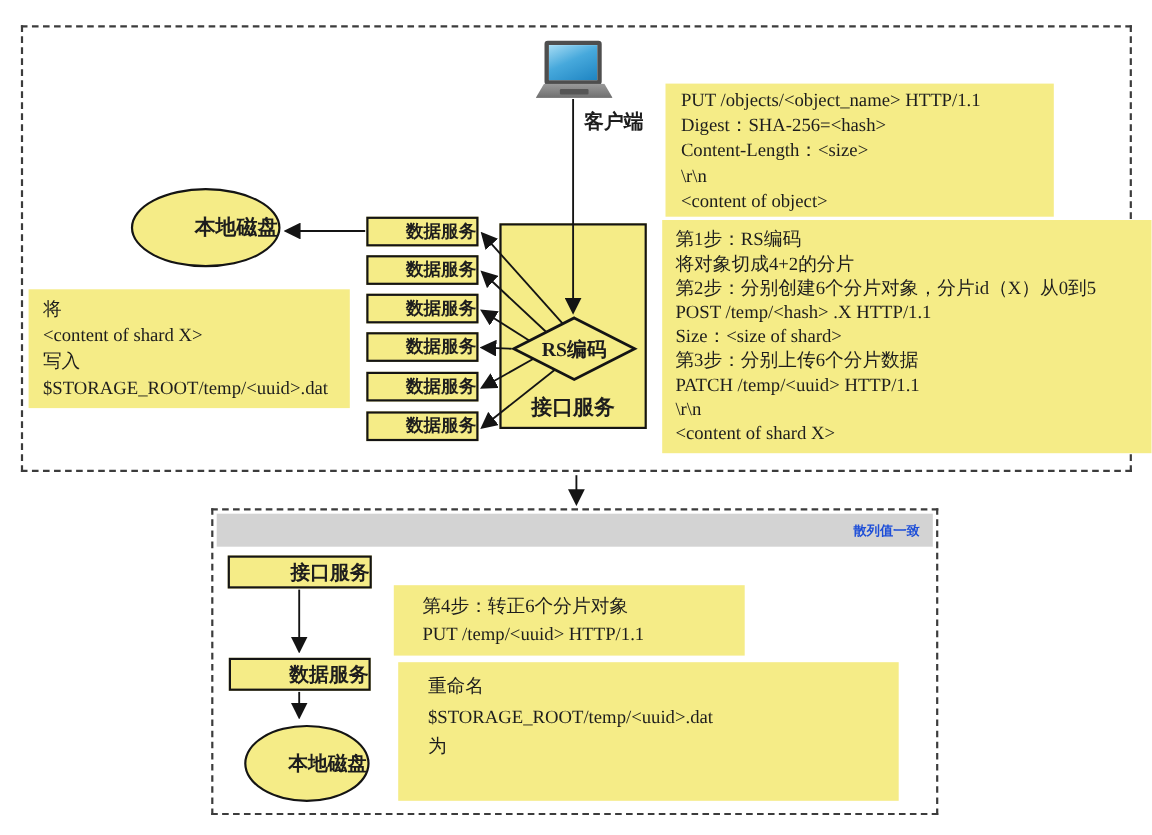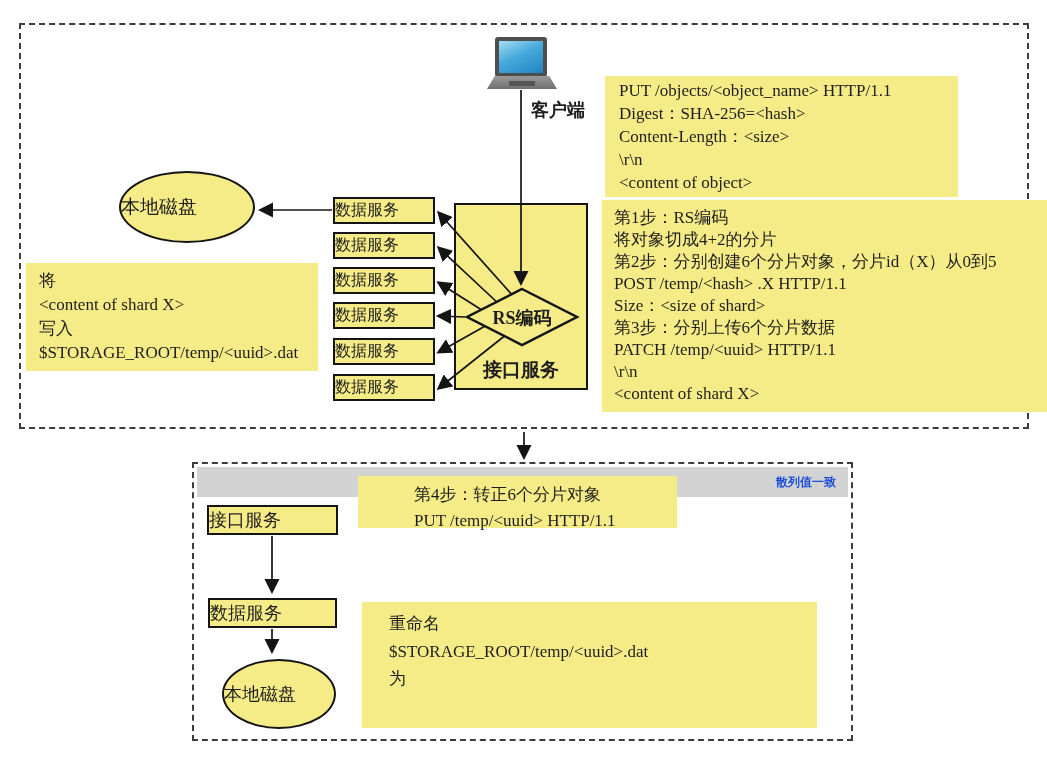--- a/index.html
+++ b/index.html
@@ -12,22 +12,22 @@
     position:absolute;border:2px dashed #3c3c3c;background:transparent;
     box-sizing:border-box;z-index:0;
   }
   .note{
     position:absolute;background:#f5ec87;z-index:1;
     font-size:17px;box-sizing:border-box;
   }
   .note .ln{white-space:pre;}
   .node-box{
     position:absolute;background:#f5ec87;border:2.4px solid #141414;
-    display:flex;align-items:center;justify-content:flex-start;
-    font-weight:normal;box-sizing:border-box;z-index:1;
+    display:flex;align-items:center;justify-content:flex-end;
+    font-weight:bold;box-sizing:border-box;z-index:1;
   }
   .ellipse{border-radius:50%;}
   .big-rect{
     position:absolute;background:#f5ec87;border:2.5px solid #141414;
     box-sizing:border-box;z-index:1;
   }
   .shape-label{
     position:absolute;z-index:3;font-weight:bold;text-align:center;
   }
   #flow-arrows-svg{
@@ -137,21 +137,21 @@
   </div>
 
   <div class="node-box" style="left:208px;top:598px;width:129px;height:30px;font-size:18px;">
     <span>数据服务</span>
   </div>
 
   <div class="node-box ellipse" style="left:222px;top:659px;width:114px;height:70px;font-size:18px;">
     <span>本地磁盘</span>
   </div>
 
-  <div class="note" style="left:358px;top:476px;width:319px;height:52px;padding:6px 0 6px 56px;line-height:26px;">
+  <div class="note" style="left:358px;top:532px;width:319px;height:64px;padding:6px 0 6px 26px;line-height:26px;">
     <div class="ln">第4步：转正6个分片对象</div>
     <div class="ln">PUT /temp/&lt;uuid&gt; HTTP/1.1</div>
   </div>
 
   <div class="note" style="left:362px;top:602px;width:455px;height:126px;padding:8px 14px 8px 27px;line-height:27.5px;">
     <div class="ln">重命名</div>
     <div class="ln">$STORAGE_ROOT/temp/&lt;uuid&gt;.dat</div>
     <div class="ln">为</div>
   </div>
 

